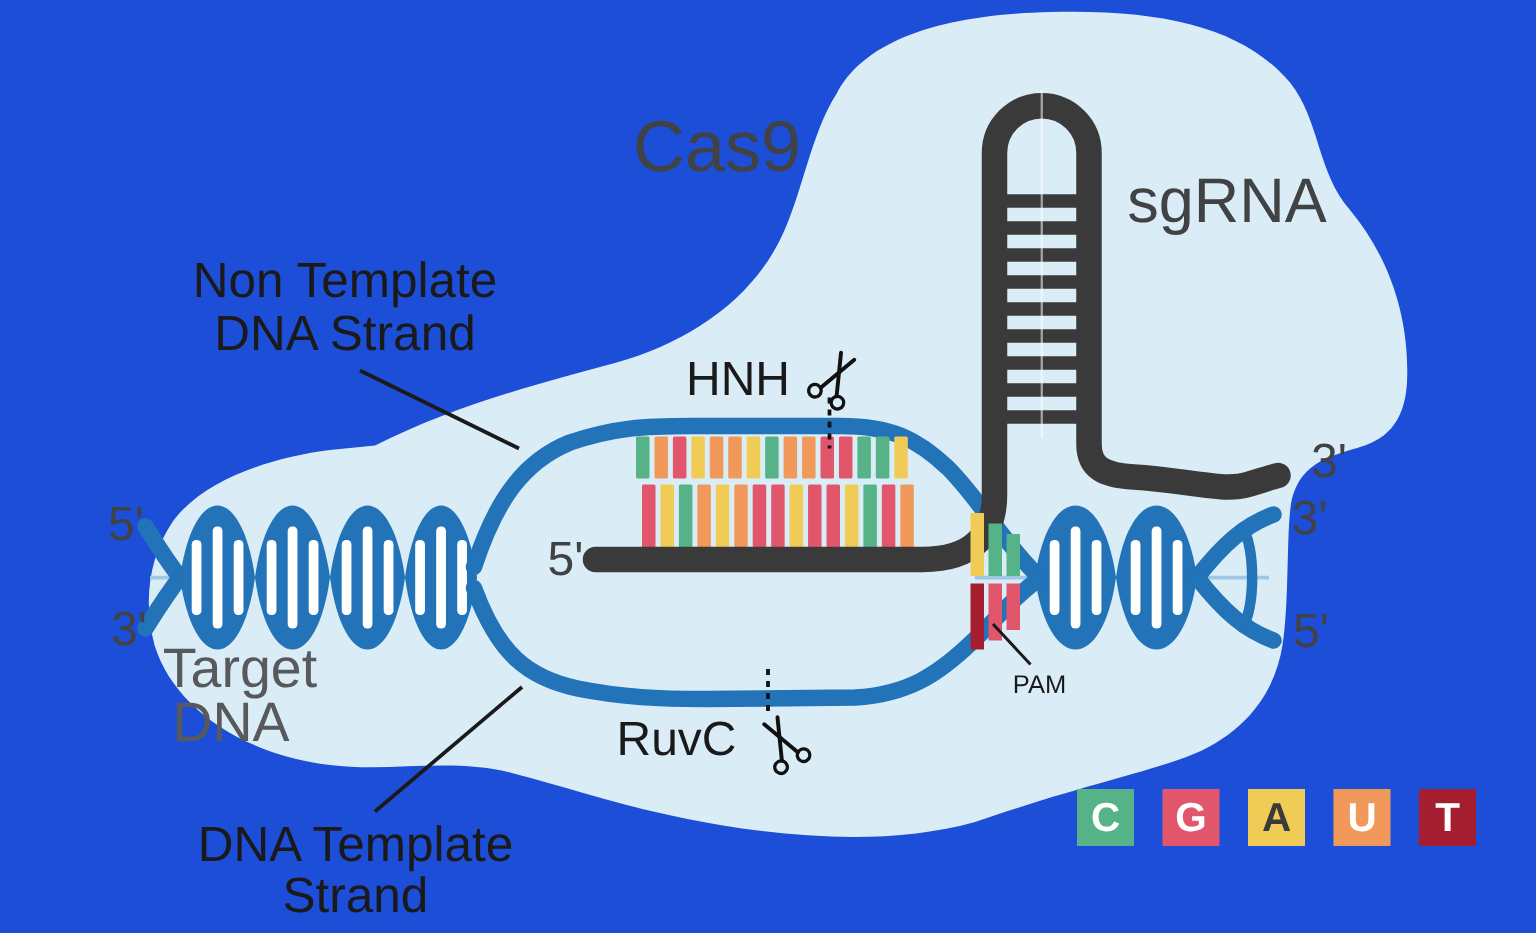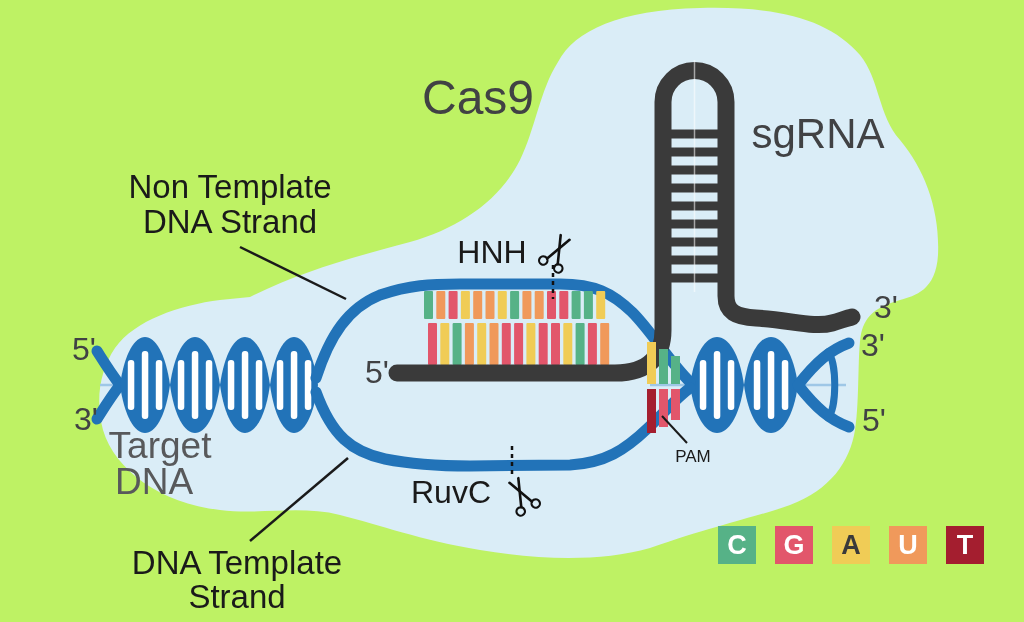--- a/index.html
+++ b/index.html
@@ -1,16 +1,16 @@
 <!DOCTYPE html>
 <html><head>
 <meta charset="utf-8">
 <style>
   html,body{margin:0;padding:0;background:#ffffff;}
-  .stage{position:relative;width:1024px;height:622px;background:#bef264;overflow:hidden;
+  .stage{position:relative;width:1024px;height:622px;background:#1d4ed8;overflow:hidden;
          font-family:"Liberation Sans", sans-serif;}
   svg text{font-family:"Liberation Sans", sans-serif;}
   .lbl-black{fill:#1a1a1a;}
   .lbl-gray{fill:#414244;}
 </style>
 </head>
 <body>
 
 <div class="stage">
 <svg width="1024" height="622" viewBox="0 0 1024 622">

